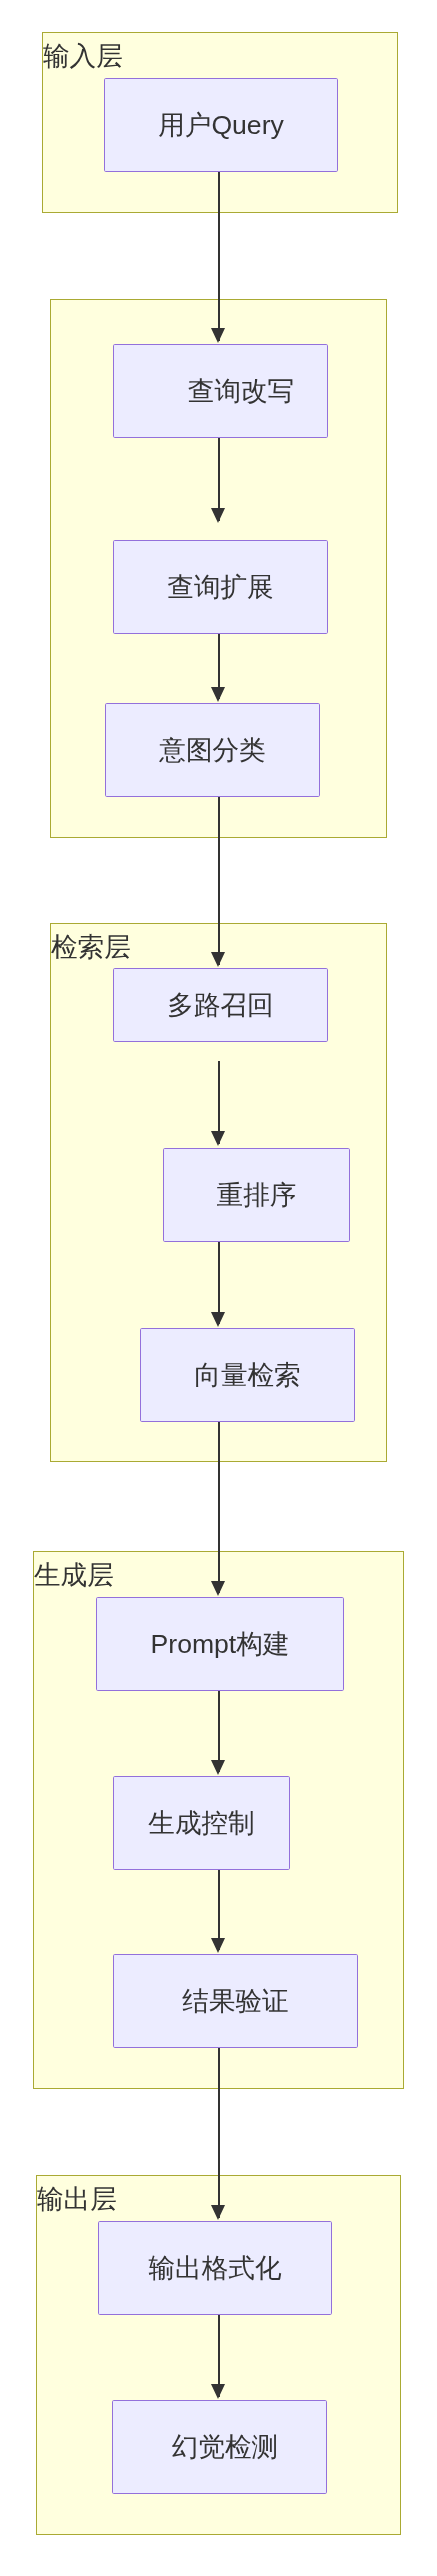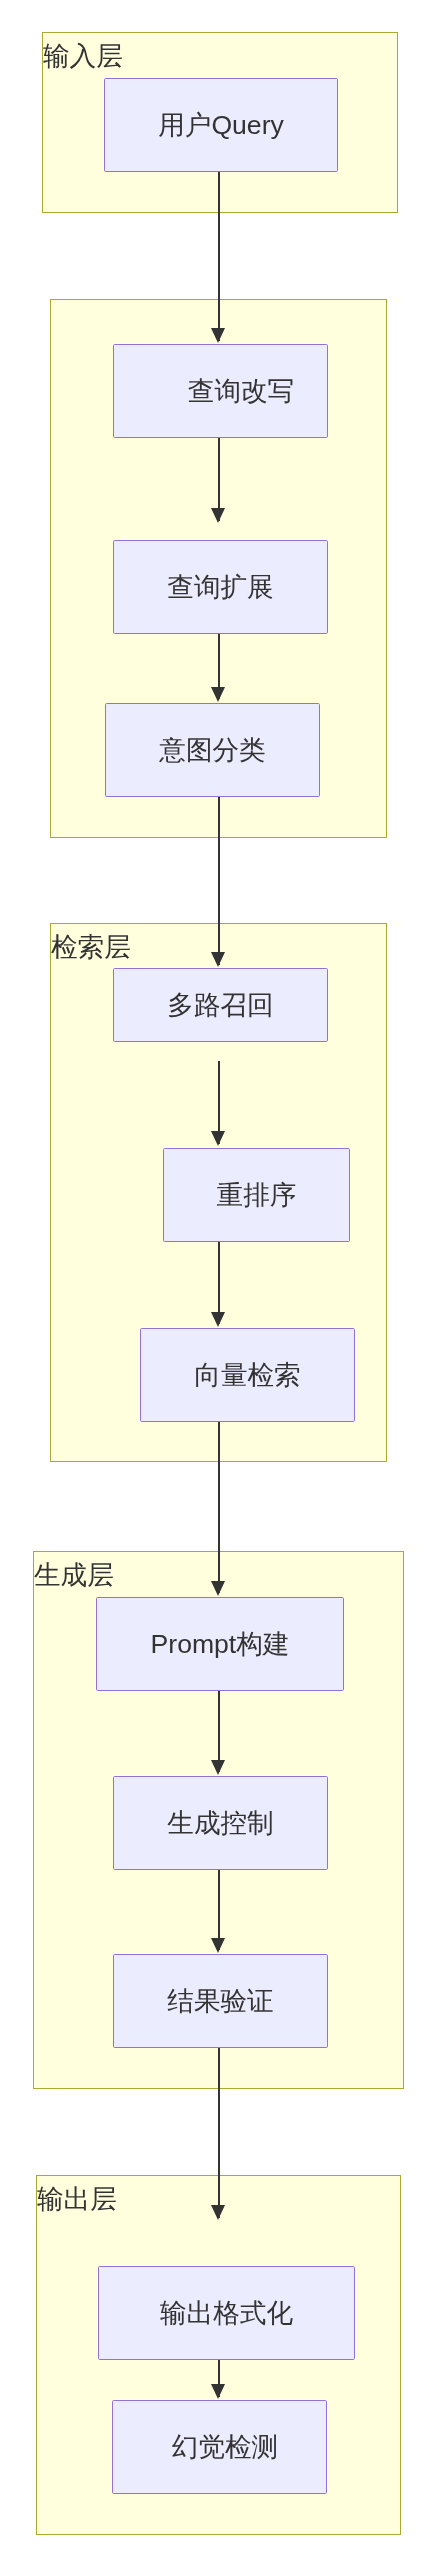--- a/index.html
+++ b/index.html
@@ -85,27 +85,27 @@
   <div class="subgraph" style="left:50px;top:923px;width:337px;height:539px;">
     <div class="sg-title">检索层</div>
     <div class="node" style="left:62px;top:44px;width:215px;height:74px;">多路召回</div>
     <div class="node" style="left:76px;top:224px;width:187px;height:94px;margin-left:36px;">重排序</div>
     <div class="node" style="left:62px;top:404px;width:215px;height:94px;margin-left:27px;">向量检索</div>
   </div>
 
   <div class="subgraph" style="left:33px;top:1551px;width:371px;height:538px;">
     <div class="sg-title">生成层</div>
     <div class="node" style="left:62px;top:45px;width:248px;height:94px;">Prompt构建</div>
-    <div class="node" style="left:79px;top:224px;width:215px;height:94px;">生成控制</div>
-    <div class="node" style="left:79px;top:402px;width:215px;height:94px;">结果验证</div>
+    <div class="node" style="left:79px;top:224px;width:177px;height:94px;">生成控制</div>
+    <div class="node" style="left:79px;top:402px;width:245px;height:94px;">结果验证</div>
   </div>
 
   <div class="subgraph" style="left:36px;top:2175px;width:365px;height:360px;">
     <div class="sg-title">输出层</div>
-    <div class="node" style="left:61px;top:45px;width:257px;height:94px;margin-top:45px;">输出格式化</div>
+    <div class="node" style="left:61px;top:45px;width:234px;height:94px;">输出格式化</div>
     <div class="node" style="left:75px;top:224px;width:215px;height:94px;padding-left:11px;">幻觉检测</div>
   </div>
 
   <div class="edge" style="top:171px;height:170px;"></div>
   <div class="arrowhead" style="top:328px;"></div>
 
   <div class="edge" style="top:437px;height:84px;"></div>
   <div class="arrowhead" style="top:508px;"></div>
 
   <div class="edge" style="top:616px;height:83px;"></div>

